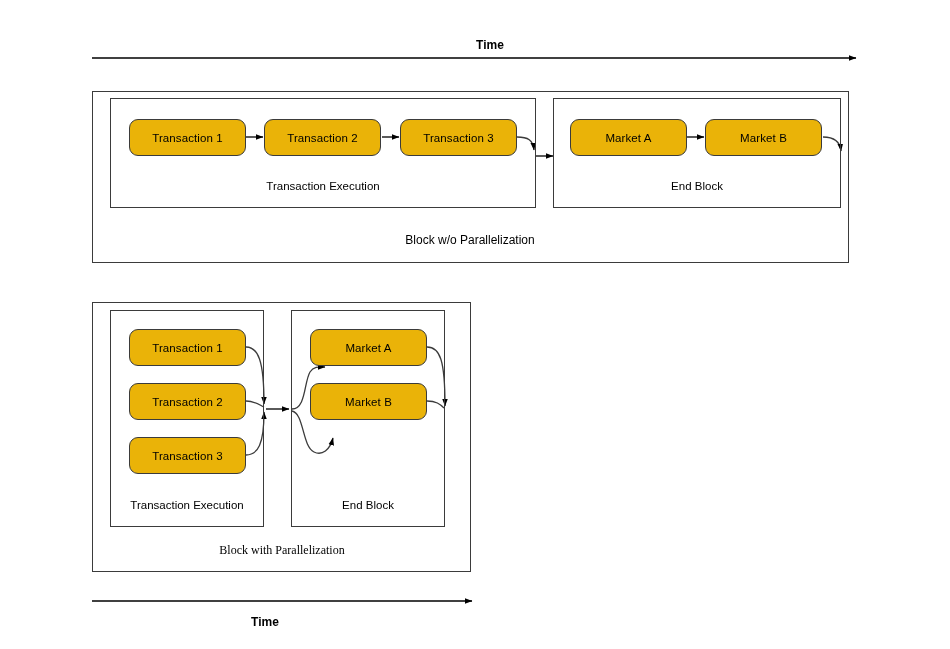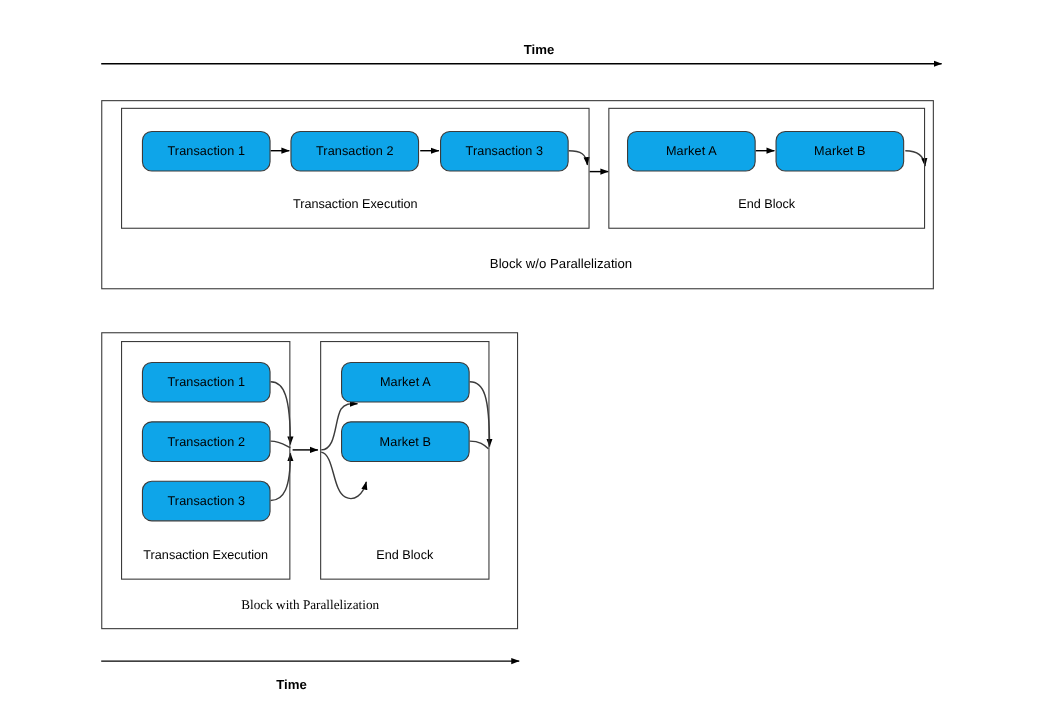--- a/index.html
+++ b/index.html
@@ -23,21 +23,21 @@
     left: 0;
     top: 0;
     width: 950px;
     height: 649px;
   }
   .node-box {
     position: absolute;
     box-sizing: border-box;
     border: 1.3px solid #3b3b3b;
     border-radius: 9px;
-    background: #0ea5e9;
+    background: #eab308;
     display: flex;
     align-items: center;
     justify-content: center;
     font-size: 11.5px;
     color: #000000;
     letter-spacing: 0.1px;
   }
   .panel {
     position: absolute;
     box-sizing: border-box;
@@ -167,21 +167,21 @@
   <div class="panel-label" style="left:323px; top:180px;">Transaction Execution</div>
 
   <div class="panel" style="left:553px; top:98px; width:288px; height:110px;"></div>
 
   <div class="node-box" style="left:570px; top:119px; width:117px; height:37px;">Market A</div>
 
   <div class="node-box" style="left:705px; top:119px; width:117px; height:37px;">Market B</div>
 
   <div class="panel-label" style="left:697px; top:180px;">End Block</div>
 
-  <div class="block-label" style="left:470px; top:233px;margin-left:40px;">Block w/o Parallelization</div>
+  <div class="block-label" style="left:470px; top:233px;">Block w/o Parallelization</div>
 
   <div class="outer-block" style="left:92px; top:302px; width:379px; height:270px;"></div>
 
   <div class="panel" style="left:110px; top:310px; width:154px; height:217px;"></div>
 
   <div class="node-box" style="left:129px; top:329px; width:117px; height:37px;">Transaction 1</div>
 
   <div class="node-box" style="left:129px; top:383px; width:117px; height:37px;">Transaction 2</div>
 
   <div class="node-box" style="left:129px; top:437px; width:117px; height:37px;">Transaction 3</div>

